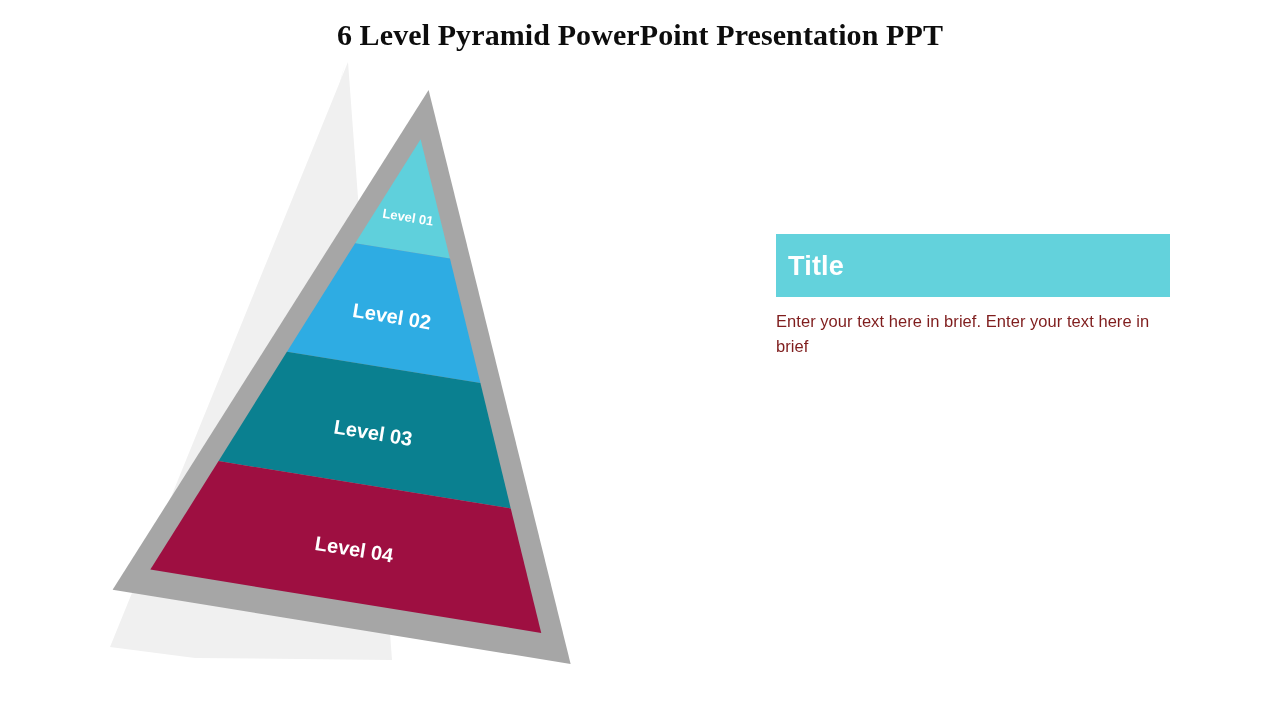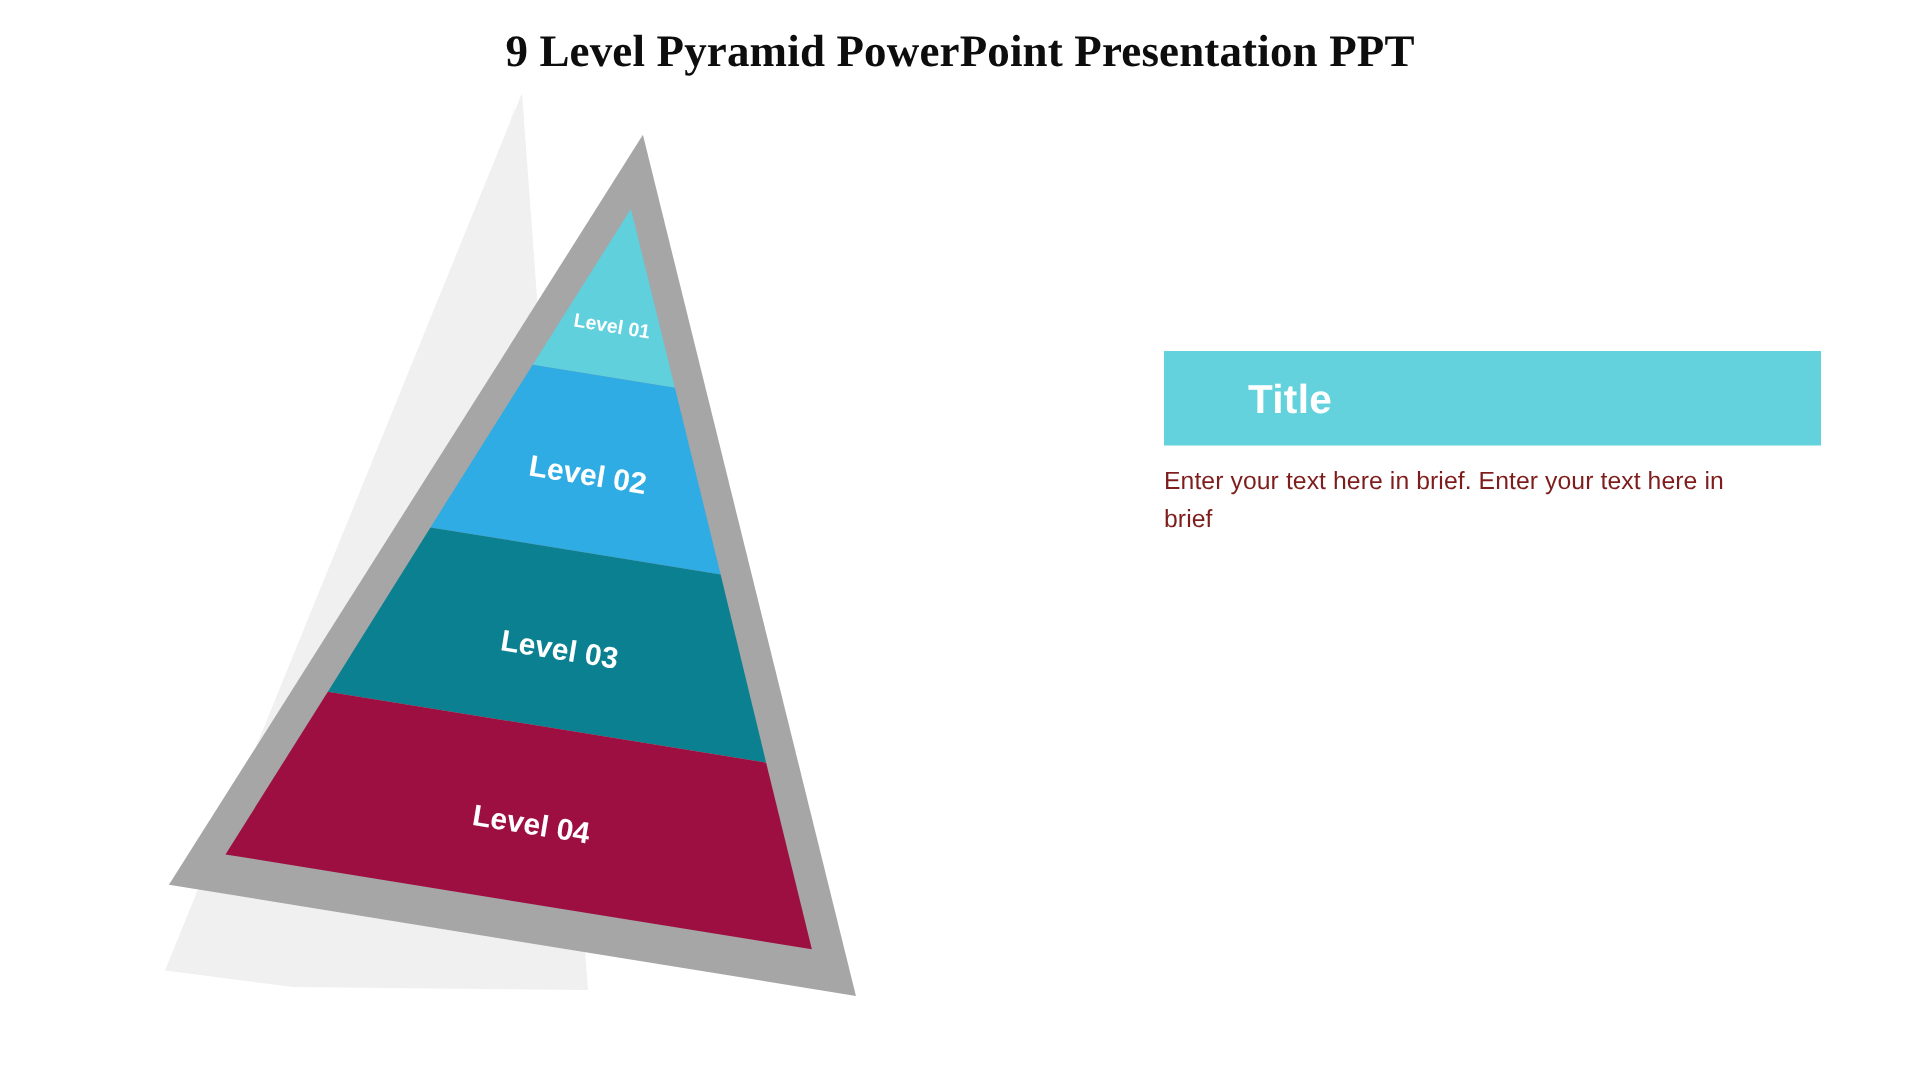--- a/index.html
+++ b/index.html
@@ -99,21 +99,21 @@
     font-size: 16.5px;
     line-height: 25px;
     letter-spacing: 0.05px;
   }
 </style>
 </head>
 <body>
 
 <div id="slide" style="background: rgb(255, 255, 255);">
 
-  <div id="slide-title">9 Level Pyramid PowerPoint Presentation PPT</div>
+  <div id="slide-title">6 Level Pyramid PowerPoint Presentation PPT</div>
 
   <div id="pyramid-diagram">
     <svg id="pyramid-svg" viewBox="0 0 580 630" xmlns="http://www.w3.org/2000/svg">
 
       <polygon points="255,13 118,600 20,596 103,597" fill="#F0F0F0"></polygon>
       <polygon points="258,12 302,610 105,608 20,597" fill="#F0F0F0"></polygon>
 
       <g transform="rotate(9.2 290 340)">
 
         <polygon points="290,36 522,580 58,580" fill="#A6A6A6"></polygon>
@@ -131,19 +131,19 @@
         <text class="level-label level-label-2" x="290" y="267">Level 02</text>
 
         <text class="level-label level-label-3" x="290" y="385">Level 03</text>
 
         <text class="level-label level-label-4" x="290" y="503">Level 04</text>
       </g>
     </svg>
   </div>
 
   <div id="content-panel">
-    <div id="content-title-box" style="background: rgb(99, 210, 220); padding-left: 44px;">
+    <div id="content-title-box" style="background: rgb(99, 210, 220);">
       <span id="content-title" style="color: rgb(255, 255, 255);">Title</span>
     </div>
     <div id="content-body" style="color: #7f1d1d;">Enter your text here in brief. Enter your text here in brief</div>
   </div>
 
 </div>
 
 </body></html>

